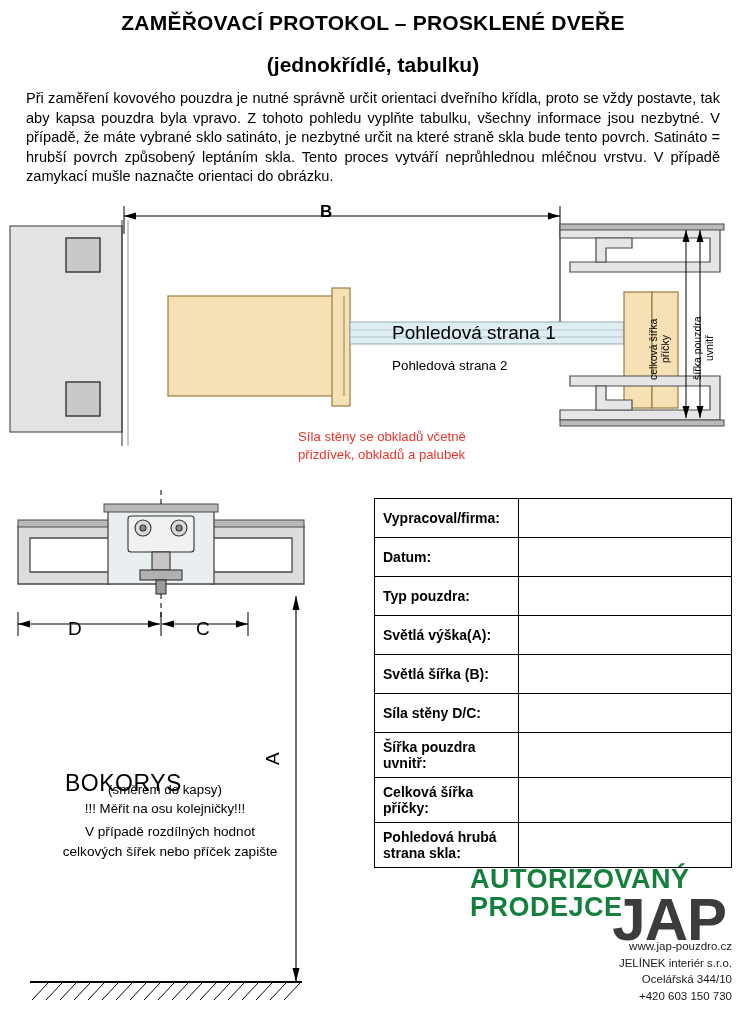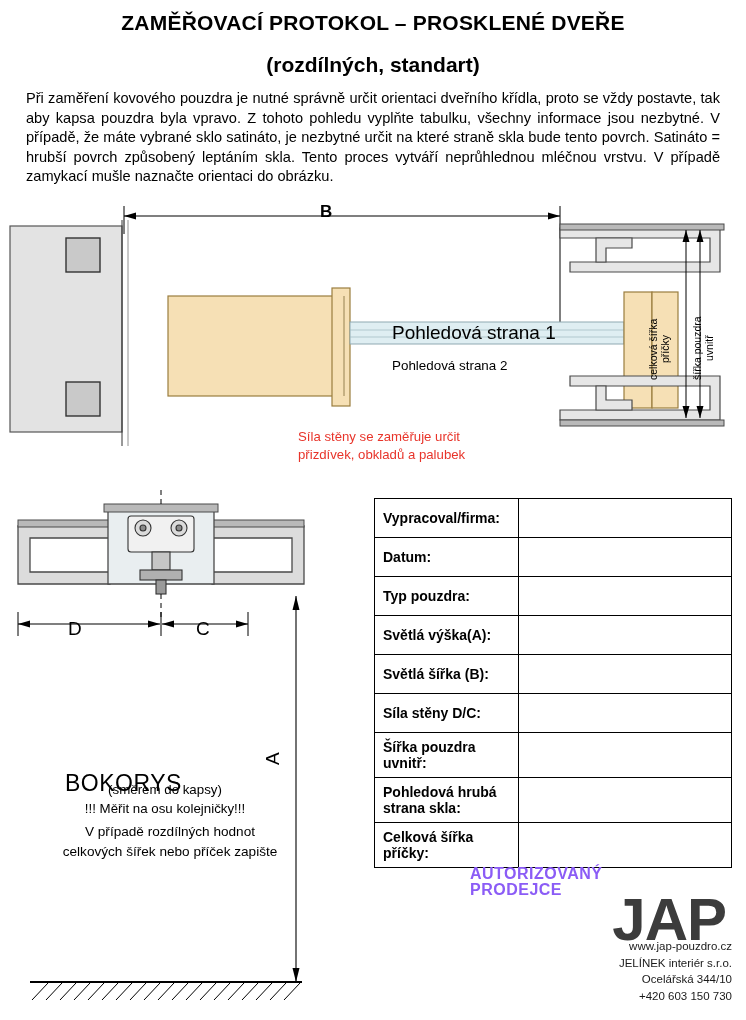--- a/index.html
+++ b/index.html
@@ -106,22 +106,22 @@
     padding:6px 8px;
     height:26px;
     vertical-align:middle;
     margin-left:26px;
   }
   .tbl td.val{width:196px;background:#fff;}
 
   
   .logo-block{position:absolute;left:470px;top:856px;width:262px;}
   .logo-auth{
-    font-size:16px;font-weight:bold;letter-spacing:.5px;
-    color:#8b5cf6;line-height:1.02;text-align:left;
+    font-size:27px;font-weight:bold;letter-spacing:.5px;
+    color:#15803d;line-height:1.02;text-align:left;
   }
   .logo-auth .l2{display:block;}
   .logo-jap{
     position:absolute;right:6px;top:24px;
     font-size:60px;font-weight:bold;color:#3c3c3c;
     letter-spacing:-1px;line-height:1;
   }
   .addr{
     position:absolute;left:470px;top:928px;width:262px;
     text-align:right;font-size:11.5px;line-height:1.45;color:#1a1a1a;
@@ -131,21 +131,21 @@
   .ground{
     position:absolute;left:30px;top:968px;width:272px;height:30px;
   }
 </style>
 </head>
 <body>
 
 <div class="page">
 
   <div class="title">ZAMĚŘOVACÍ PROTOKOL – PROSKLENÉ DVEŘE</div>
-  <div class="subtitle">(rozdílných, standart)</div>
+  <div class="subtitle">(jednokřídlé, tabulku)</div>
 
   <div class="intro">Při zaměření kovového pouzdra je nutné správně určit orientaci dveřního křídla, proto se vždy postavte, tak aby kapsa pouzdra byla vpravo. Z tohoto pohledu vyplňte tabulku, všechny informace jsou nezbytné. V případě, že máte vybrané sklo satináto, je nezbytné určit na které straně skla bude tento povrch. Satináto = hrubší povrch způsobený leptáním skla. Tento proces vytváří neprůhlednou mléčnou vrstvu. V případě zamykací mušle naznačte orientaci do obrázku.</div>
 
   <svg class="drawing-top" viewBox="0 0 746 280">
 
     <rect x="10" y="20" width="112" height="206" fill="#e3e3e3" stroke="#555" stroke-width="1.2"></rect>
 
     <rect x="66" y="32" width="34" height="34" fill="#c9c9c9" stroke="#333" stroke-width="1.4"></rect>
     <rect x="66" y="176" width="34" height="34" fill="#c9c9c9" stroke="#333" stroke-width="1.4"></rect>
 
@@ -193,21 +193,21 @@
 
   <div class="dim-B-label">B</div>
 
   <div class="pohled1">Pohledová strana 1</div>
   <div class="pohled2">Pohledová strana 2</div>
 
   <div class="vert-lbl" style="left:648px;top:300px;height:78px;">celková šířka příčky</div>
   <div class="vert-lbl" style="left:692px;top:292px;height:92px;">šířka pouzdra uvnitř</div>
 
   <div class="red-note">
-    <div>Síla stěny se zaměřuje určit</div>
+    <div>Síla stěny se obkladů včetně</div>
     <div>přizdívek, obkladů a palubek</div>
   </div>
 
   <svg class="drawing-mid" viewBox="0 0 330 160">
 
     <path d="M18 28 h272 v62 h-272 z" fill="none" stroke="none"></path>
 
     <g stroke="#4a4a4a" stroke-width="1.3" fill="#dcdcdc">
       <path d="M18 36 h92 v12 h-80 v34 h80 v12 h-92 z"></path>
       <path d="M212 36 h92 v58 h-92 v-12 h80 v-34 h-80 z"></path>
@@ -317,25 +317,25 @@
       </tr>
       <tr>
         <td>Síla stěny D/C:</td>
         <td class="val"></td>
       </tr>
       <tr>
         <td>Šířka pouzdra uvnitř:</td>
         <td class="val"></td>
       </tr>
       <tr>
+        <td>Celková šířka příčky:</td>
+        <td class="val"></td>
+      </tr>
+      <tr>
         <td>Pohledová hrubá strana skla:</td>
-        <td class="val"></td>
-      </tr>
-      <tr>
-        <td>Celková šířka příčky:</td>
         <td class="val"></td>
       </tr>
     </tbody>
   </table>
 
   <div class="logo-block">
     <div class="logo-auth">
       <span>AUTORIZOVANÝ</span>
       <span class="l2">PRODEJCE</span>
     </div>

